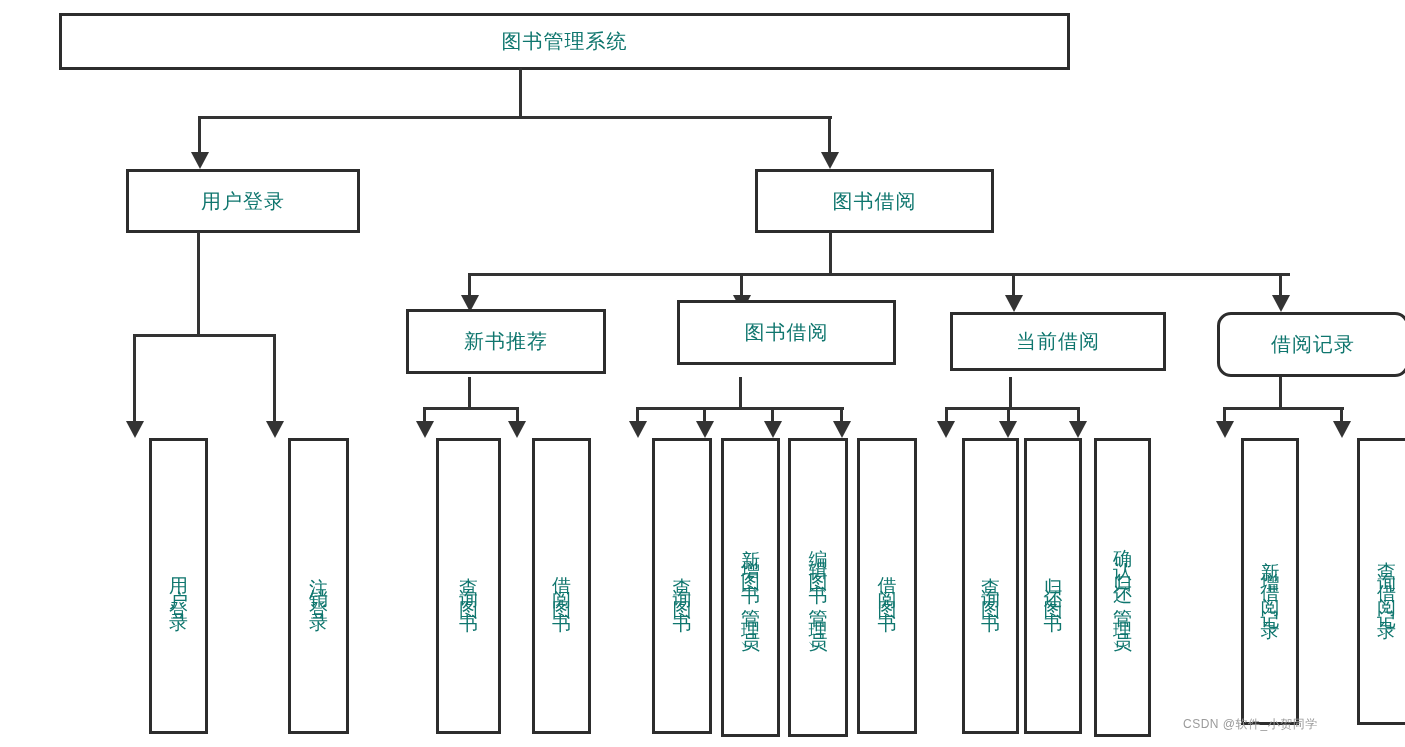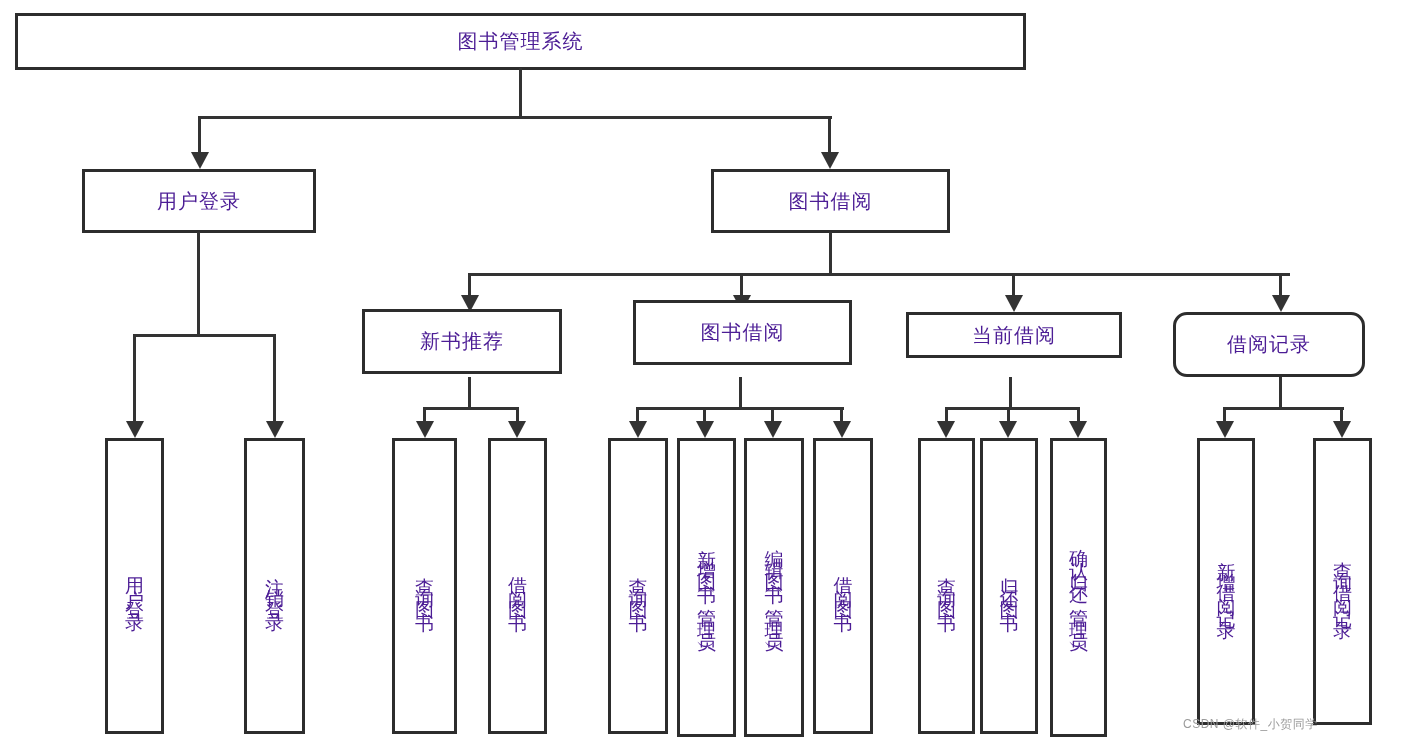--- a/index.html
+++ b/index.html
@@ -3,21 +3,21 @@
 <meta charset="utf-8">
 <style>
   html,body{margin:0;padding:0;background:#ffffff;}
   .stage{
     position:relative;width:1405px;height:747px;background:#ffffff;overflow:hidden;
     font-family:"Liberation Sans","DejaVu Sans",sans-serif;color:#1f1f1f;
   }
   .box{
     position:absolute;box-sizing:border-box;border:3px solid #2d2d2d;background:#ffffff;
     display:flex;align-items:center;justify-content:center;
-    font-size:20px;letter-spacing:1px;color:#4c1d95;
+    font-size:20px;letter-spacing:1px;color:#0f766e;margin-left:44px;
   }
   .vbox span.vtext{
     writing-mode:vertical-rl;text-orientation:mixed;
     font-size:19px;line-height:1.15;letter-spacing:12px;
   }
   .hline,.vline{position:absolute;background:#333333;}
   .hline{height:3px;}
   .vline{width:3px;}
   .arrow{
     position:absolute;width:0;height:0;
@@ -76,21 +76,21 @@
   <div class="arrow" style="left:1005px;top:295px;"></div>
   <div class="vline" style="left:1279px;top:273px;height:26px;"></div>
   <div class="arrow" style="left:1272px;top:295px;"></div>
 
   <div class="box" style="left:362px;top:309px;width:200px;height:65px;">
     <span>新书推荐</span>
   </div>
   <div class="box" style="left:633px;top:300px;width:219px;height:65px;">
     <span>图书借阅</span>
   </div>
-  <div class="box" style="left:906px;top:312px;width:216px;height:46px;">
+  <div class="box" style="left:906px;top:312px;width:216px;height:59px;">
     <span>当前借阅</span>
   </div>
   <div class="box" style="left:1173px;top:312px;width:192px;height:65px;border-radius:14px;">
     <span>借阅记录</span>
   </div>
 
   <div class="vline" style="left:468px;top:377px;height:33px;"></div>
   <div class="hline" style="left:423px;top:407px;width:96px;"></div>
   <div class="vline" style="left:423px;top:407px;height:17px;"></div>
   <div class="arrow" style="left:416px;top:421px;"></div>

